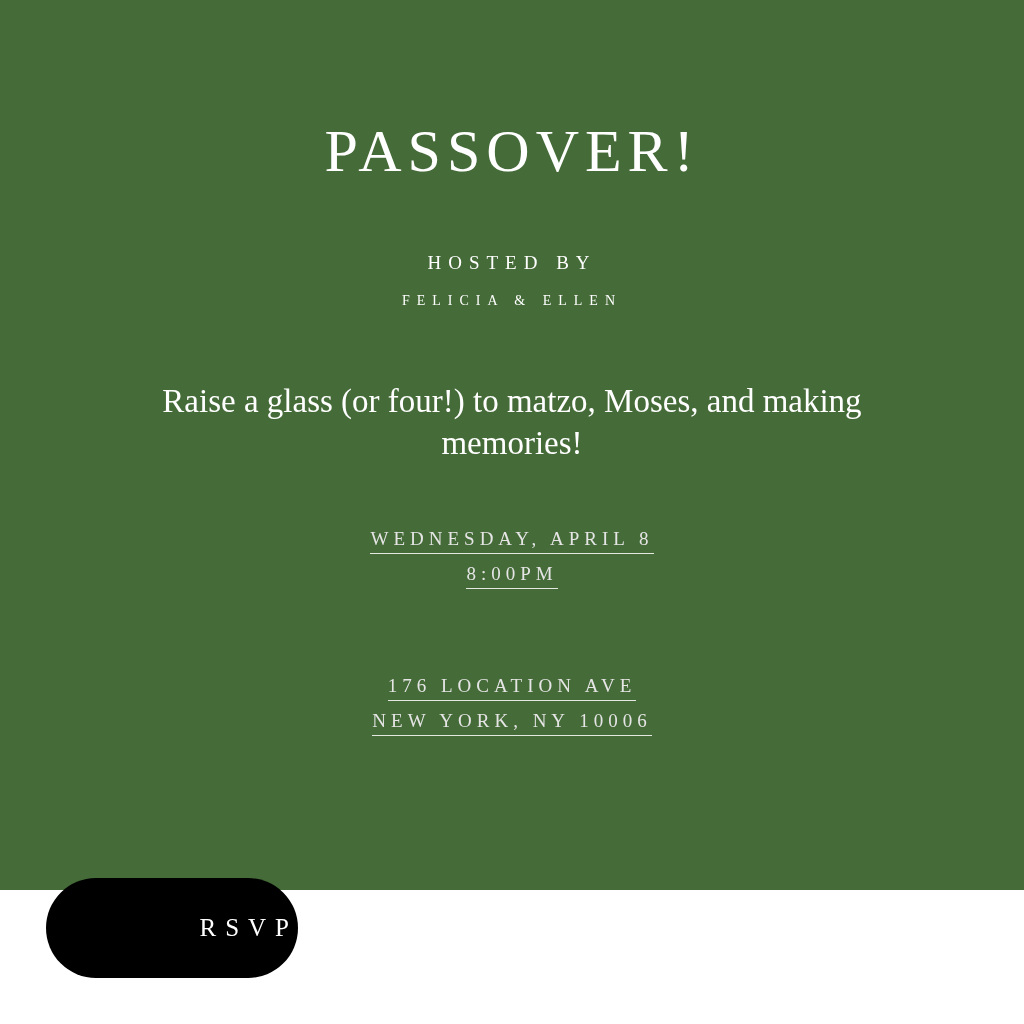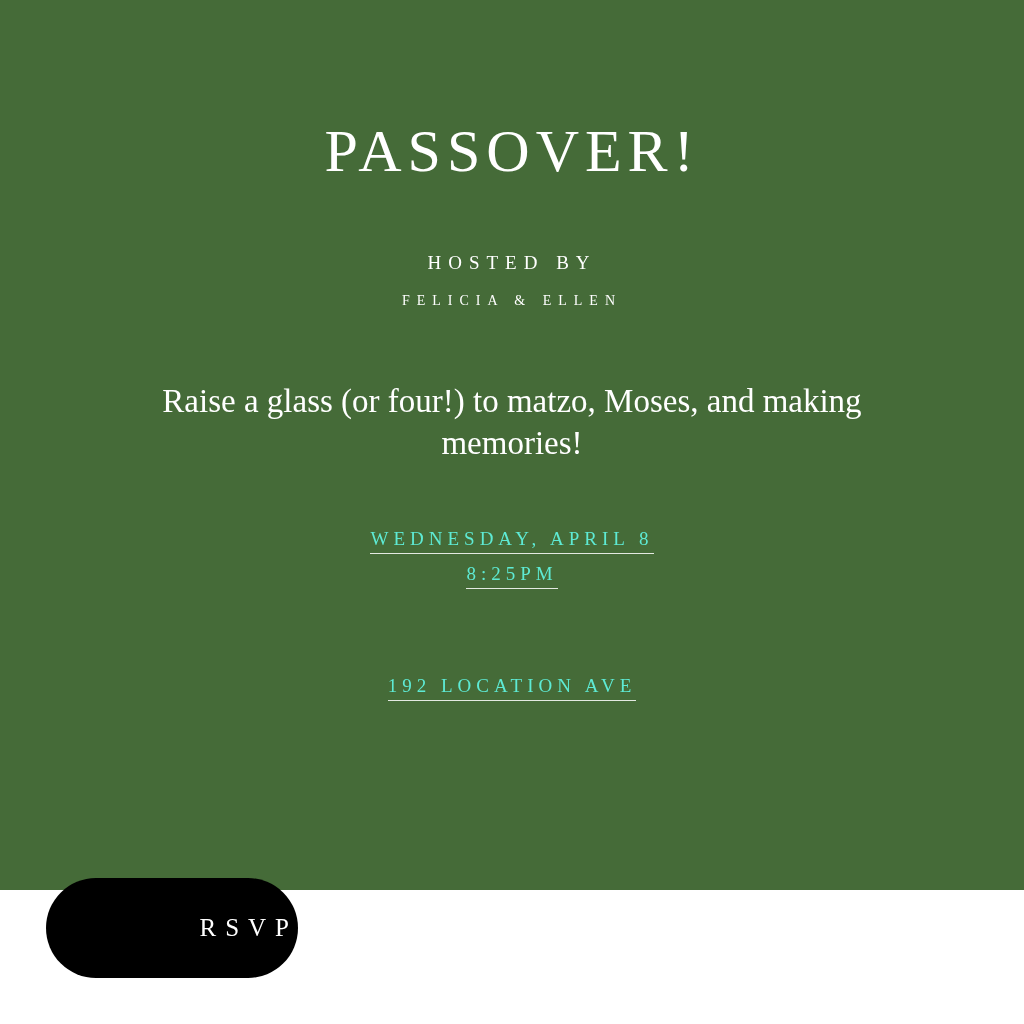--- a/index.html
+++ b/index.html
@@ -83,21 +83,21 @@
     left: 0;
     right: 0;
     top: 528px;
   }
   .datetime .line,
   .address .line {
     display: inline-block;
     font-family: "Liberation Serif", serif;
     font-size: 19px;
     letter-spacing: 5px;
-    color: #5eead4;
+    color: #e5e5e5;
     border-bottom: 1px solid rgba(255,255,255,0.85);
     padding-bottom: 3px;
     margin-bottom: 9px;
   }
   .address {
     position: absolute;
     left: 0;
     right: 0;
     top: 675px;
   }
@@ -131,25 +131,26 @@
       <div class="title">PASSOVER!</div>
 
       <div class="hosted-by">HOSTED BY</div>
 
       <div class="hosts">FELICIA &amp; ELLEN</div>
 
       <div class="message">Raise a glass (or four!) to matzo, Moses, and making memories!</div>
 
       <div class="datetime">
         <div><span class="line">WEDNESDAY, APRIL 8</span></div>
-        <div><span class="line">8:25PM</span></div>
+        <div><span class="line">8:00PM</span></div>
       </div>
 
       <div class="address">
-        <div><span class="line">192 LOCATION AVE</span></div>
+        <div><span class="line">176 LOCATION AVE</span></div>
+        <div><span class="line">NEW YORK, NY 10006</span></div>
       </div>
 
     </div>
   </div>
 
   <button class="rsvp-button">RSVP</button>
 
 </div>
 
 </body></html>

